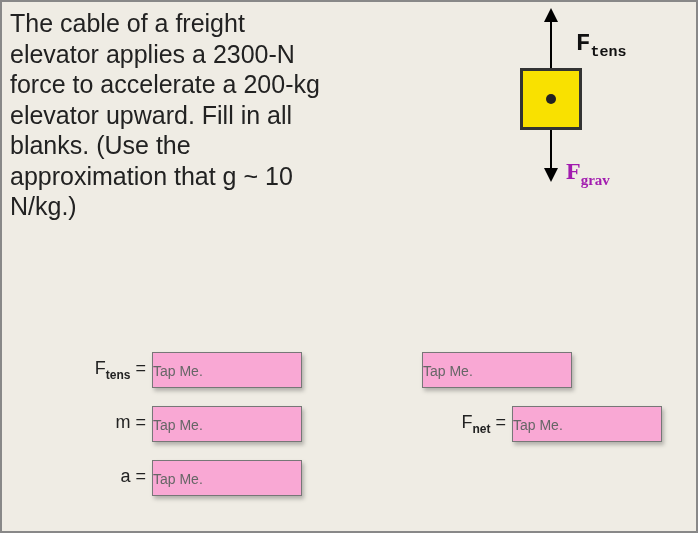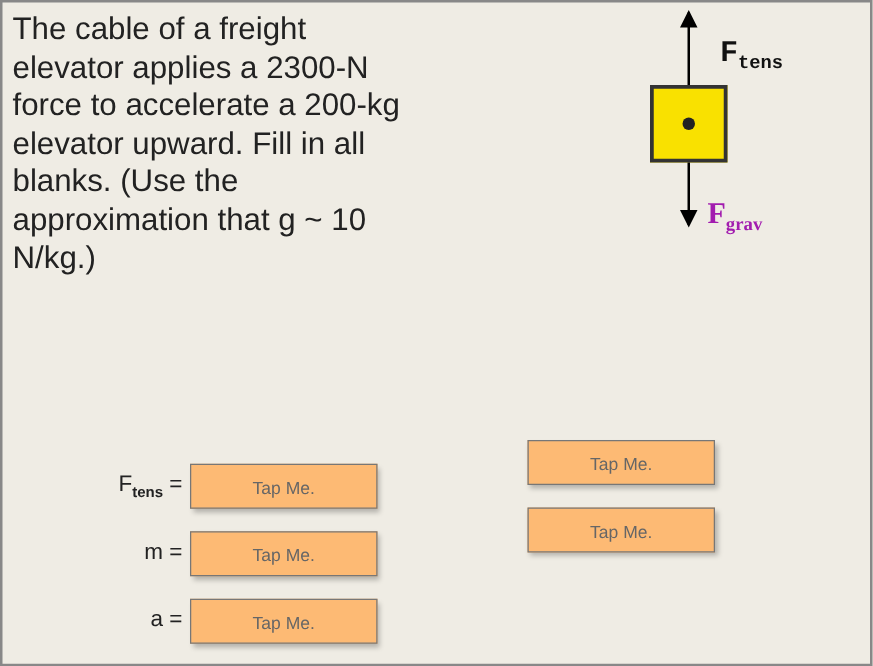--- a/index.html
+++ b/index.html
@@ -116,21 +116,20 @@
       vertical-align: sub;
       font-weight: bold;
     }
     .F {
       font-weight: bold;
     }
     .inputs-left {
       position: absolute;
       left: 60px;
       top: 350px;
-      margin-top: 19px;
     }
     .inputs-right {
       position: absolute;
       left: 420px;
       top: 350px;
     }
     .input-row {
       display: flex;
       align-items: center;
       margin-bottom: 18px;
@@ -144,23 +143,23 @@
       padding-right: 6px;
     }
     .input-label .sub {
       font-size: 12px;
       font-weight: bold;
     }
     .tap-input {
       width: 150px;
       height: 36px;
       border: 1px solid #777;
-      background: #fdba74;
+      background: #f9a8d4;
       box-shadow: 2px 3px 4px rgba(0,0,0,0.25);
-      text-align: center;
+      text-align: left;
       font-size: 14px;
       color: #666;
       line-height: 36px;
       cursor: pointer;
       font-family: Arial, sans-serif;
     }
   </style>
 </head>
 <body>
 
@@ -200,17 +199,20 @@
       </div>
       <div class="tap-input">Tap Me.</div>
     </div>
   </div>
 
   <div class="inputs-right">
     <div class="input-row">
       <div class="tap-input">Tap Me.</div>
     </div>
     <div class="input-row">
+      <div class="input-label">
+        <span>F</span><span class="sub">net</span><span> =</span>
+      </div>
       <div class="tap-input">Tap Me.</div>
     </div>
   </div>
 
 </div>
 
 </body></html>

